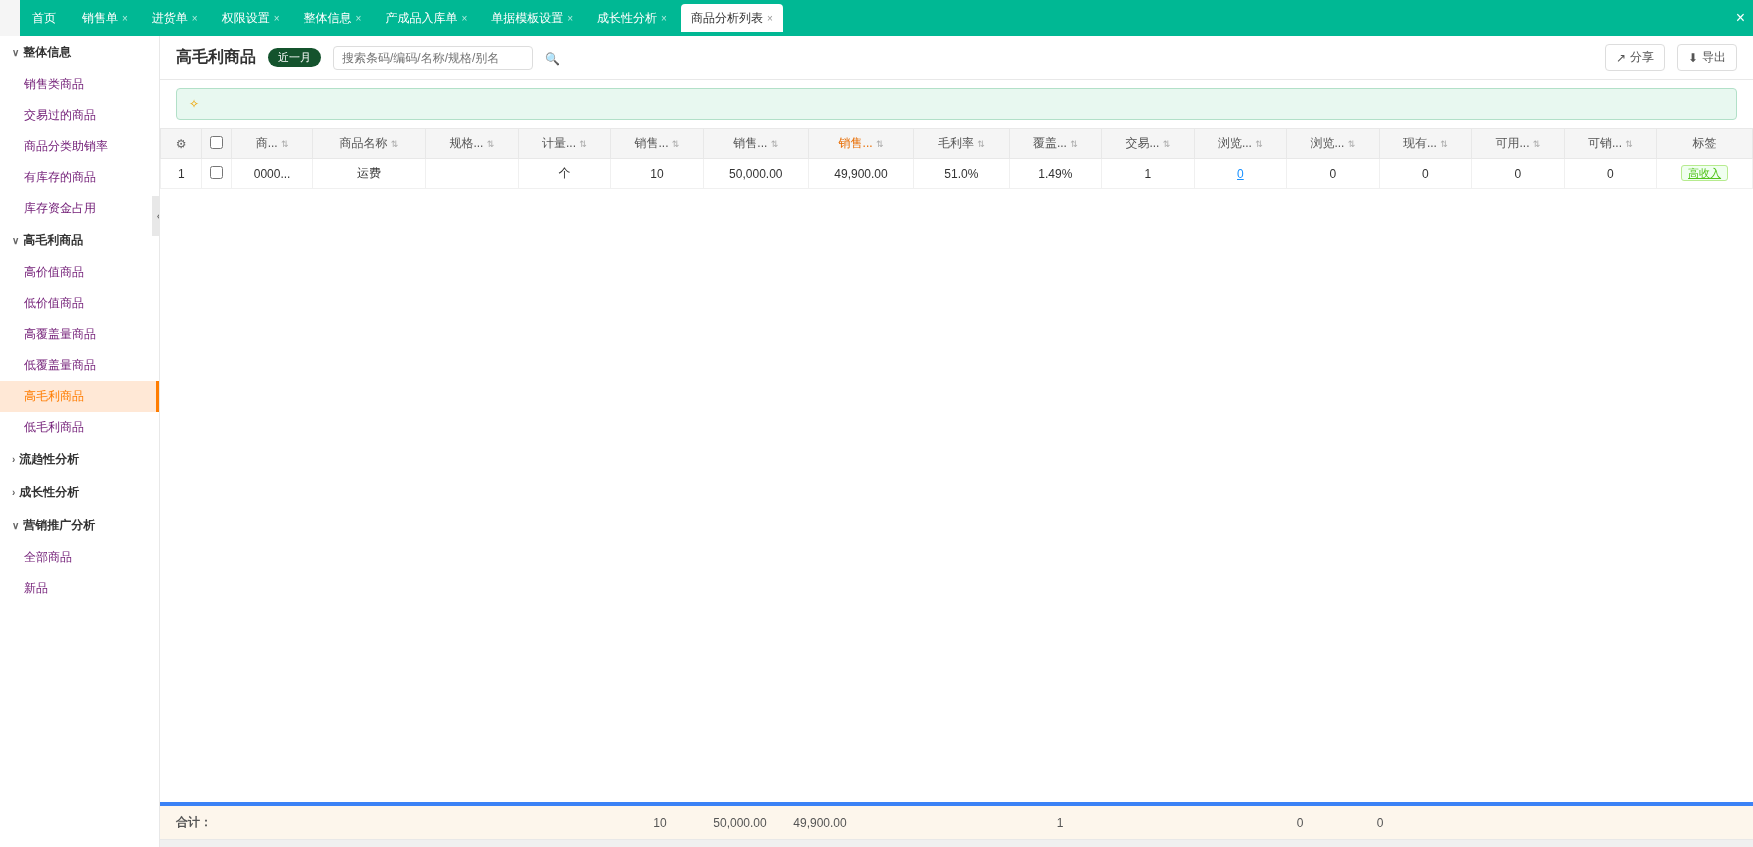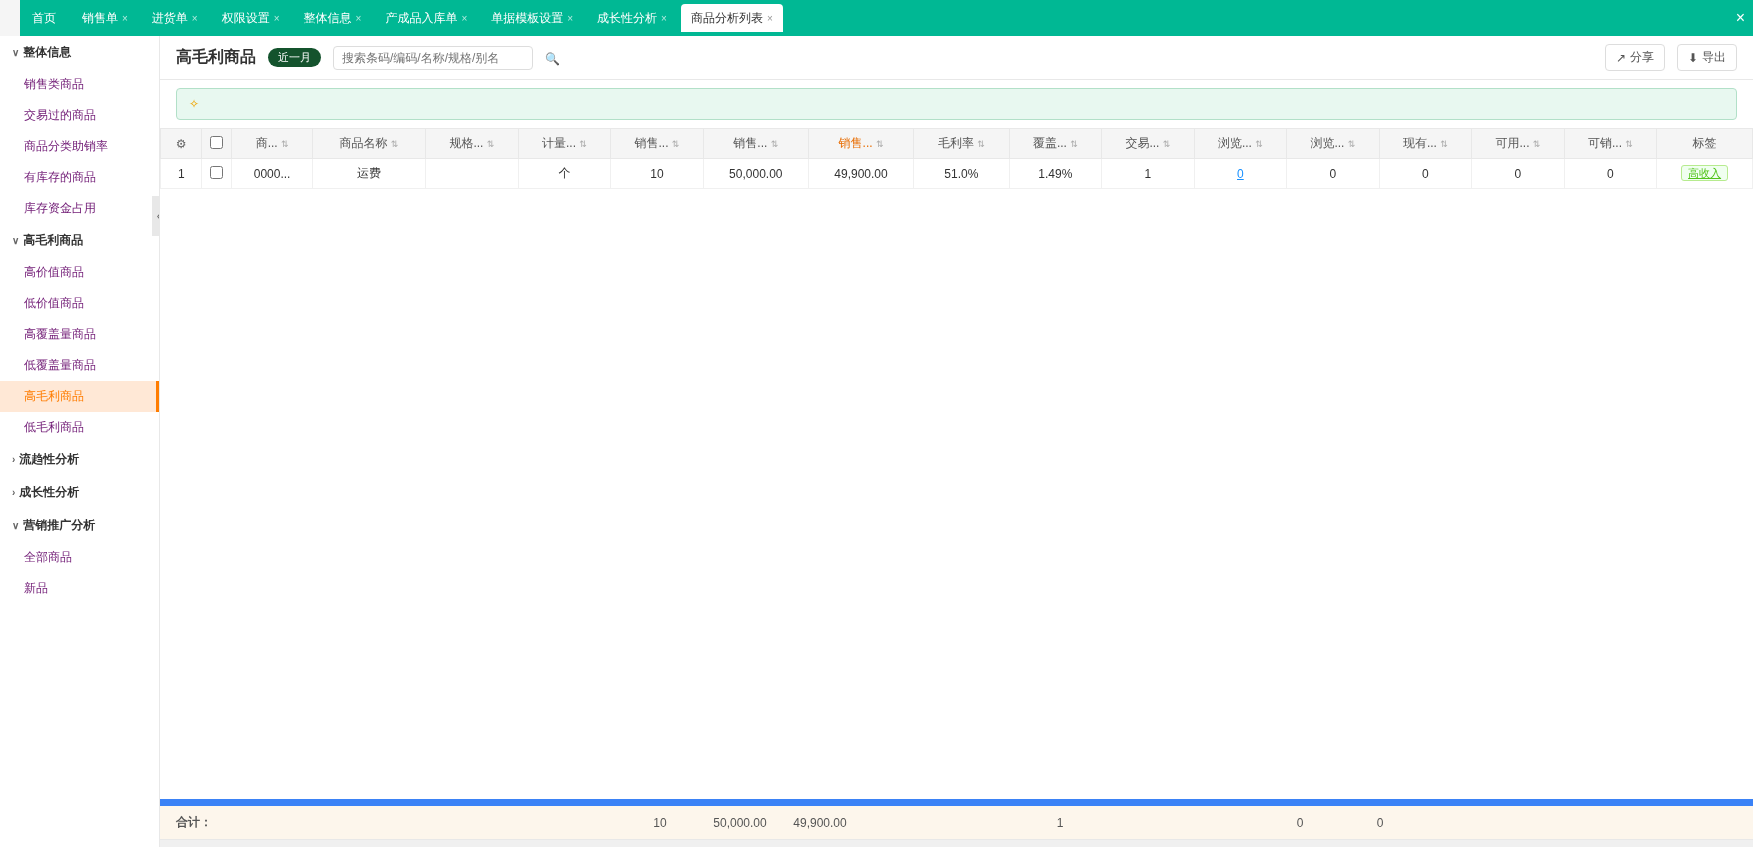--- a/index.html
+++ b/index.html
@@ -196,21 +196,21 @@
       padding: 6px 8px;
       text-align: center;
       color: #333;
     }
     .tag-high { color: #52c41a; background: #f0fff0; border: 1px solid #b7eb8f; border-radius: 3px; padding: 1px 6px; font-size: 11px; text-decoration: underline; }
     .link-cell { color: #1890ff; text-decoration: underline; cursor: pointer; }
 
     
     .table-footer {
       background: #fdf6ec;
-      border-top: 7px solid #3b82f6;
+      border-top: 4px solid #3b82f6;
       padding: 8px 16px;
       display: flex;
       align-items: center;
       gap: 8px;
       color: #555;
       font-size: 12px;
     }
     .footer-label { font-weight: bold; }
     .footer-cells {
       display: flex;

